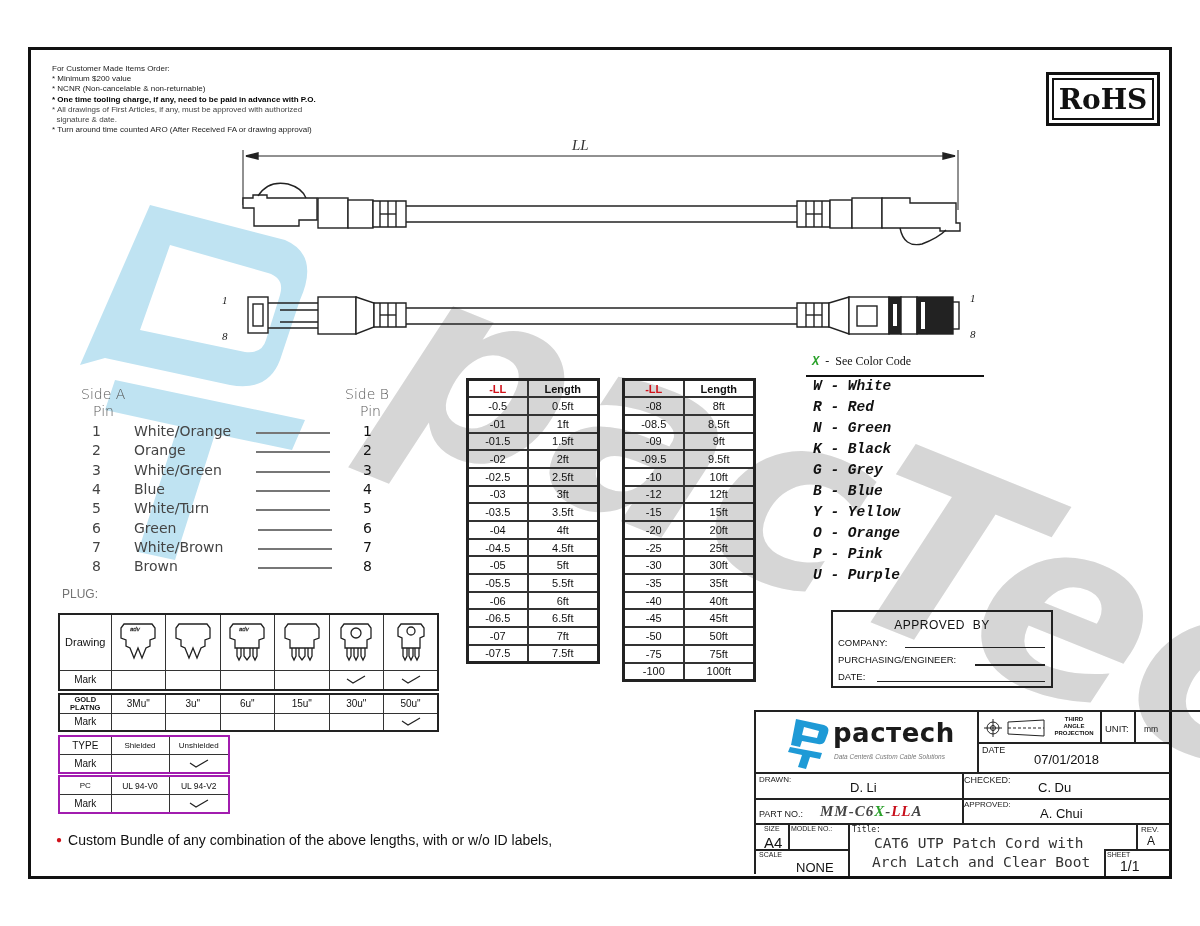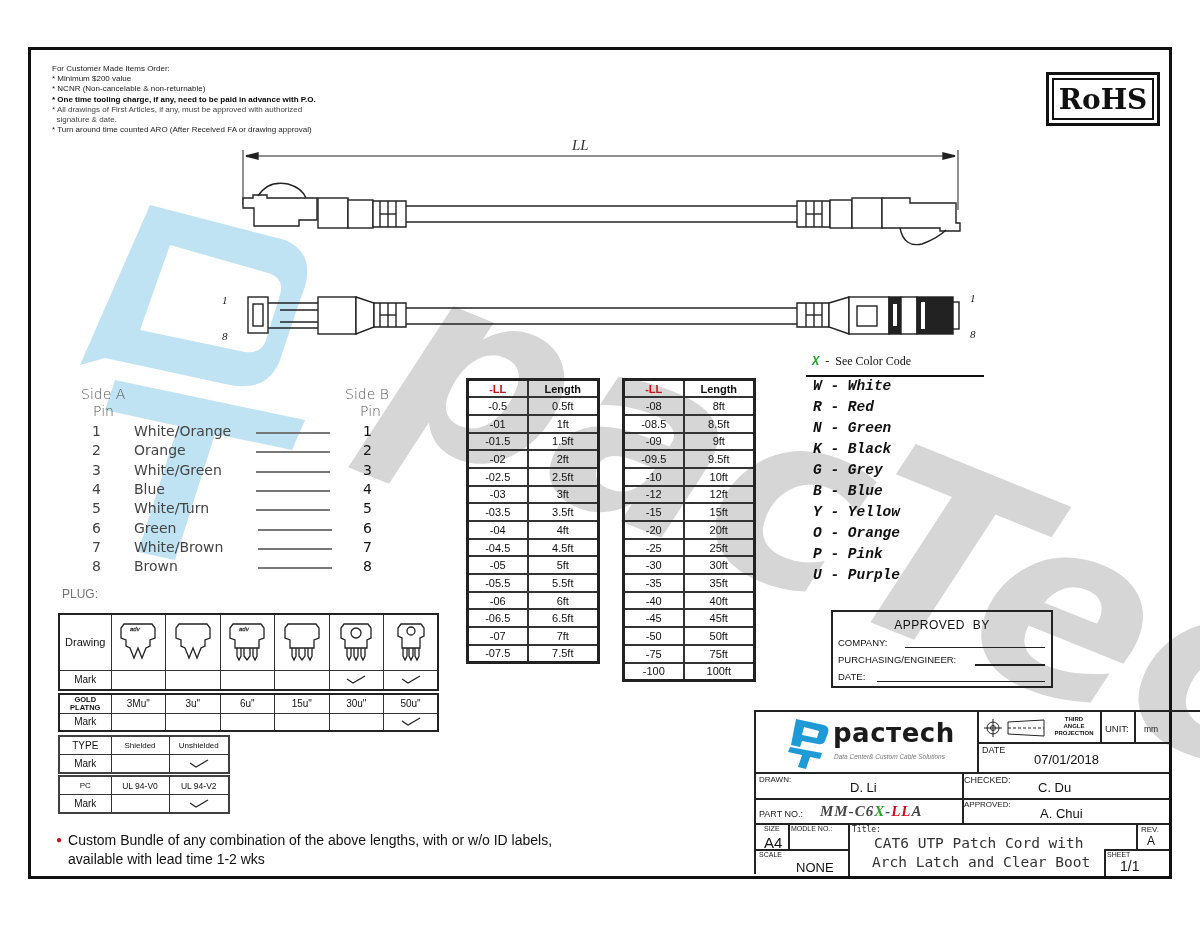--- a/index.html
+++ b/index.html
@@ -55,21 +55,21 @@
 
   
   #plug-label { left: 62px; top: 587px; font-size: 12px; color: #737373; }
   table.pt { position: absolute; border-collapse: collapse; border: 2px solid #222; font-size: 10px; }
   table.pt td { border: 1.5px solid #333; text-align: center; padding: 0; }
   table.pt td.h { width: 52px; }
   table.pt td.v { width: 54.5px; }
   .small-h { font-size: 7.5px; line-height: 8px; font-weight: bold; }
   .check { display: inline-block; width: 20px; height: 10px; }
 
-  table.st { position: absolute; border-collapse: collapse; border: 2px solid #404040; font-size: 9px; }
+  table.st { position: absolute; border-collapse: collapse; border: 2px solid #a21caf; font-size: 9px; }
   table.st td { border: 1.5px solid #333; text-align: center; padding: 0; height: 18.5px; }
 
   #bundle { left: 56px; top: 830px; font-size: 14px; line-height: 19px; color: #111; }
   #bundle .dot { color: #d0111a; font-size: 10px; margin-right: 6px; vertical-align: 2px; }
   #bundle .l2 { padding-left: 12px; }
 
   
   #tb { left: 754px; top: 710px; width: 480px; height: 164px; border: 2px solid #222; border-right: none; border-bottom: none; }
   .tb-line { position: absolute; background: #222; }
   .tb-lbl { position: absolute; font-size: 8px; font-weight: normal; color: #222; white-space: nowrap; }
@@ -504,21 +504,20 @@
   <td></td>
         <td><svg class="check" viewBox="0 0 20 10">
             <path d="M1 5 L7 9 L19 2" fill="none" stroke="#222" stroke-width="1.2"></path>
           </svg></td>
       </tr>
 </tbody>
   </table>
 
 <div id="bundle" class="abs">
   <div><span class="dot">●</span><span>Custom Bundle of any combination of the above lengths, with or w/o ID labels,</span></div>
-  <div class="l2">available  with lead time 1-2 wks</div>
 </div>
 
 <div id="tb" class="abs">
 
   <div class="tb-line" style="left:221px;top:0;width:2px;height:62px"></div>
   <div class="tb-line" style="left:221px;top:30px;width:193px;height:2px"></div>
   <div class="tb-line" style="left:0;top:60px;width:414px;height:2px"></div>
   <div class="tb-line" style="left:206px;top:60px;width:2px;height:52px"></div>
   <div class="tb-line" style="left:0;top:86px;width:414px;height:2px"></div>
   <div class="tb-line" style="left:0;top:111px;width:414px;height:2px"></div>

